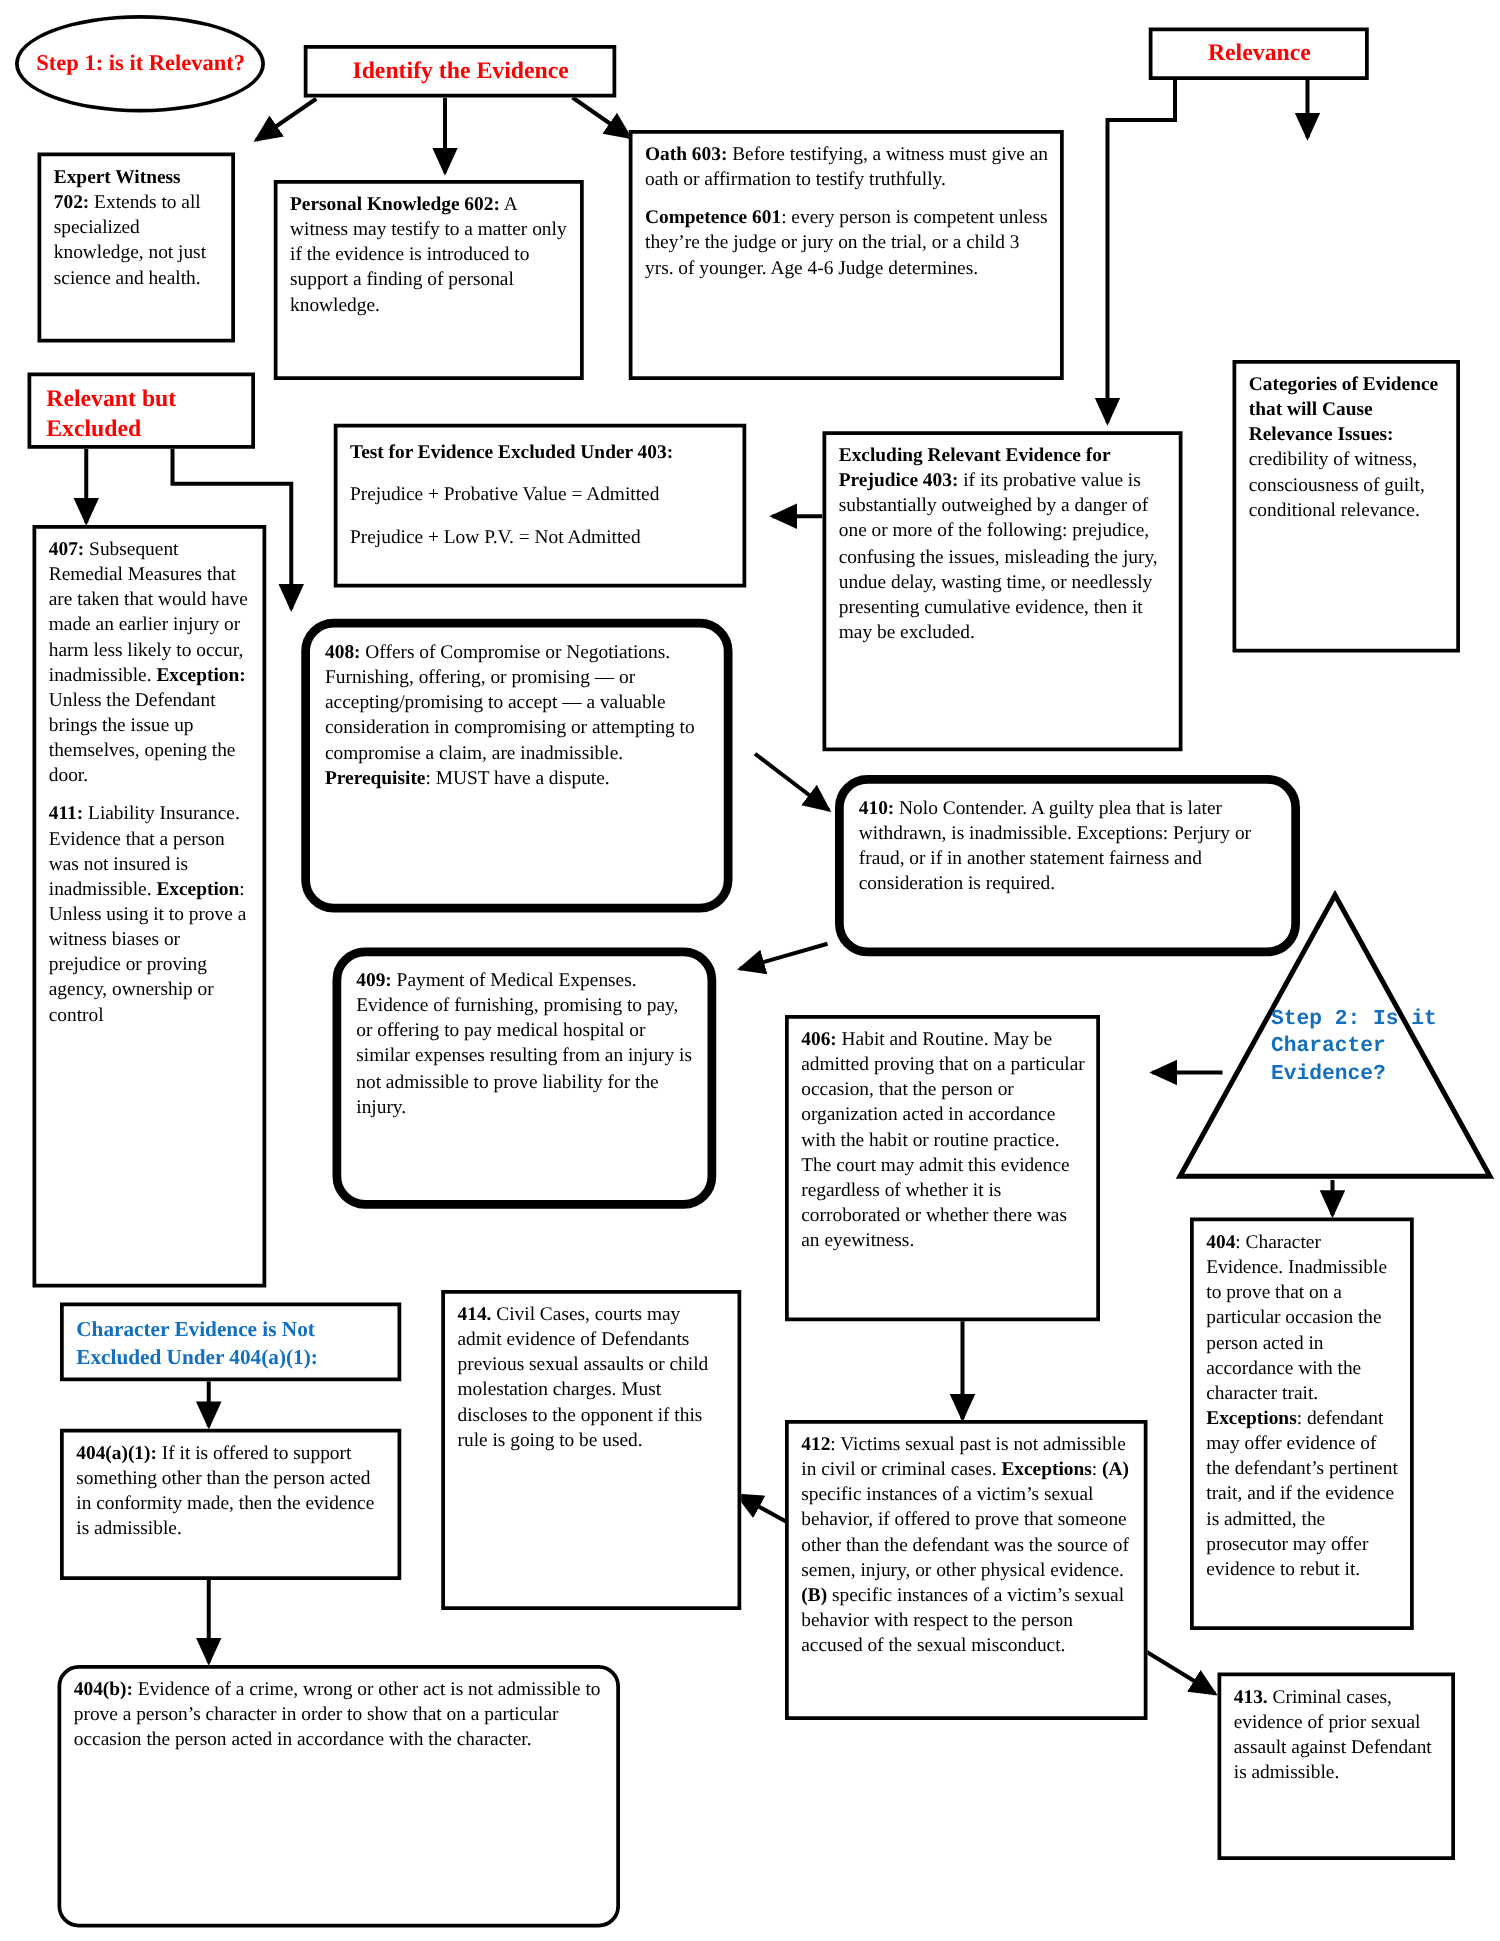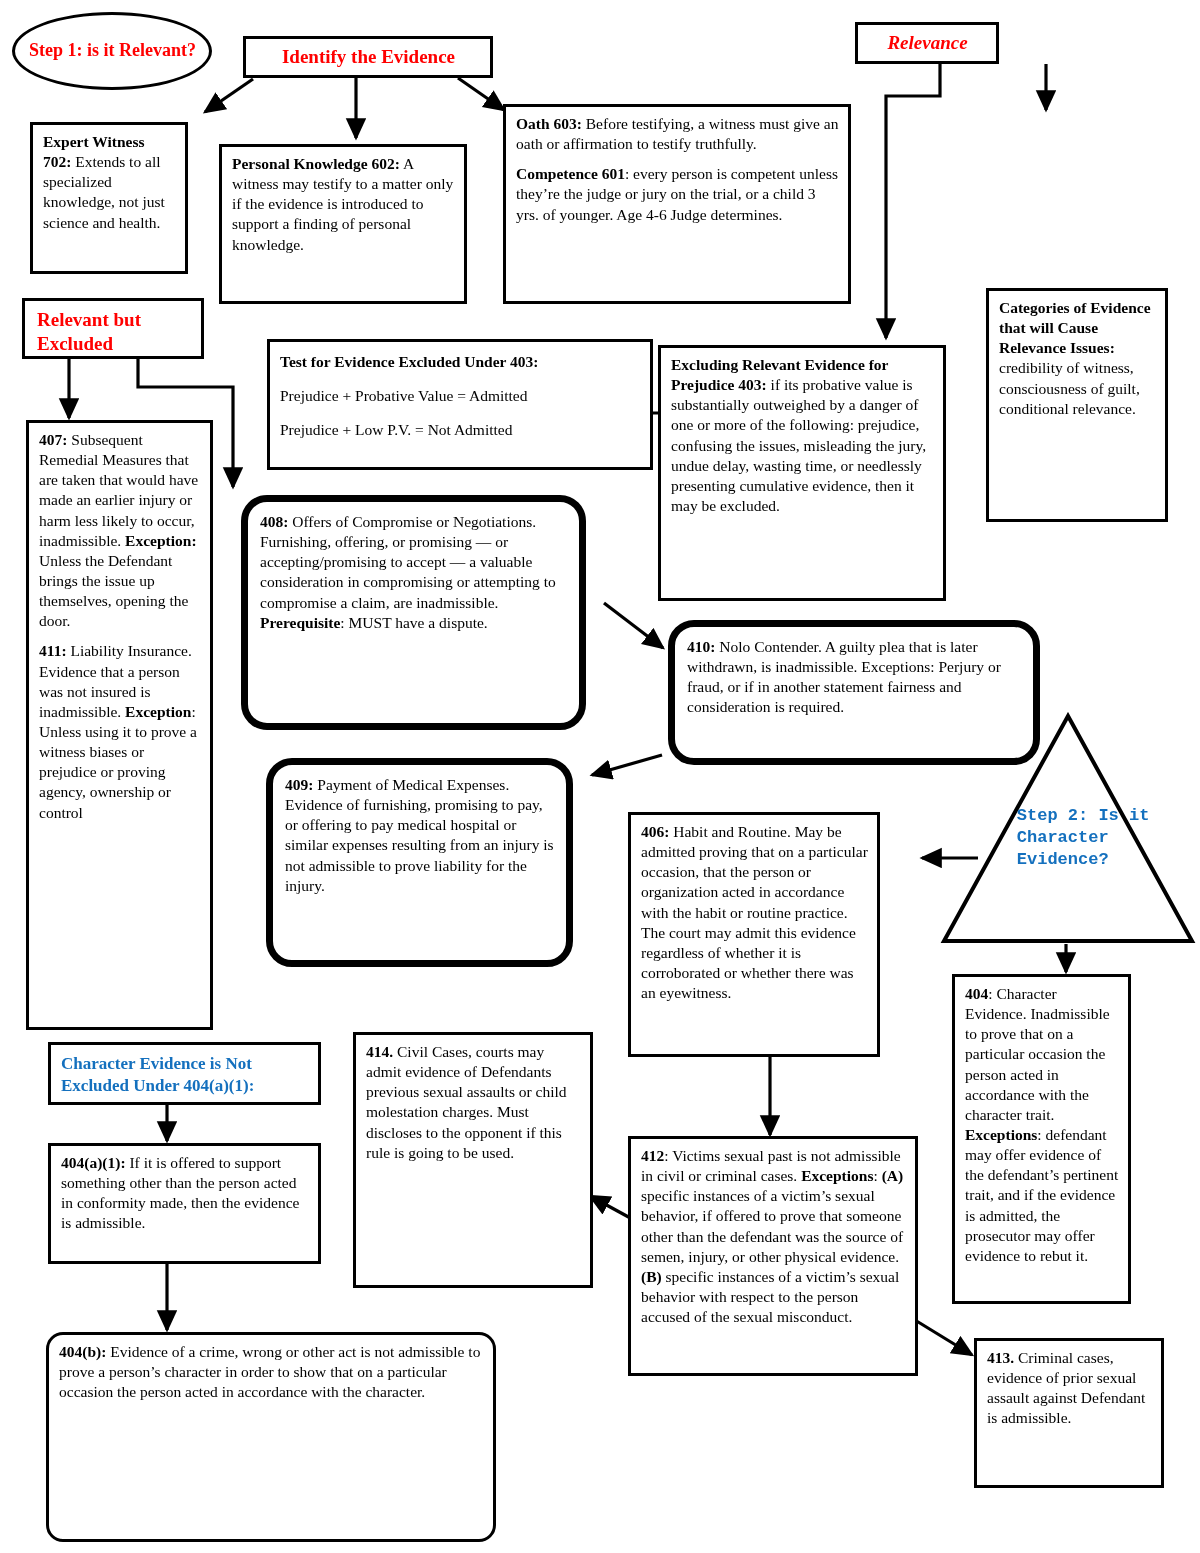--- a/index.html
+++ b/index.html
@@ -122,21 +122,21 @@
   </svg>
 
   <div class="node ellipse" style="left:12px;top:12px;width:200px;height:78px;">
     <span class="title-red oval-label">Step 1: is it Relevant?</span>
   </div>
 
   <div class="node thick" style="left:243px;top:36px;width:250px;height:42px;display:flex;align-items:center;justify-content:center;">
     <span class="title-red">Identify the Evidence</span>
   </div>
 
-  <div class="node thick" style="left:855px;top:22px;width:144px;height:42px;display:flex;align-items:center;justify-content:center;font-style:italic;">
+  <div class="node thick" style="left:919px;top:22px;width:176px;height:42px;display:flex;align-items:center;justify-content:center;">
     <span class="title-red">Relevance</span>
   </div>
 
   <div class="node thick" style="left:30px;top:122px;width:158px;height:152px;">
     <span class="hdr">Expert Witness 702:</span><span> Extends to all specialized knowledge, not just science and health.</span>
   </div>
 
   <div class="node thick" style="left:22px;top:298px;width:182px;height:61px;padding-left:12px;">
     <div class="title-red">Relevant but</div>
     <div class="title-red">Excluded</div>
@@ -149,21 +149,21 @@
   <div class="node thick" style="left:503px;top:104px;width:348px;height:200px;">
     <p><span class="hdr">Oath 603:</span><span> Before testifying, a witness must give an oath or affirmation to testify truthfully.</span></p>
     <p><span class="hdr">Competence 601</span><span>: every person is competent unless they’re the judge or jury on the trial, or a child 3 yrs. of younger. Age 4-6 Judge determines.</span></p>
   </div>
 
 
   <div class="node thick" style="left:986px;top:288px;width:182px;height:234px;">
     <span class="hdr">Categories of Evidence that will Cause Relevance Issues:</span><span> credibility of witness, consciousness of guilt, conditional relevance.</span>
   </div>
 
-  <div class="node thick" style="left:267px;top:339px;width:386px;height:131px;padding-top:10px;">
+  <div class="node thick" style="left:267px;top:339px;width:330px;height:131px;padding-top:10px;">
     <p class="hdr" style="margin-bottom:14px;">Test for Evidence Excluded Under 403:</p>
     <p style="margin-bottom:14px;">Prejudice + Probative Value = Admitted</p>
     <p>Prejudice + Low P.V. = Not Admitted</p>
   </div>
 
   <div class="node thick" style="left:658px;top:345px;width:288px;height:256px;">
     <span class="hdr">Excluding Relevant Evidence for Prejudice 403:</span><span> if its probative value is substantially outweighed by a danger of one or more of the following: prejudice, confusing the issues, misleading the jury, undue delay, wasting time, or needlessly presenting cumulative evidence, then it may be excluded.</span>
   </div>
 
   <div class="node thick" style="left:26px;top:420px;width:187px;height:610px;">

